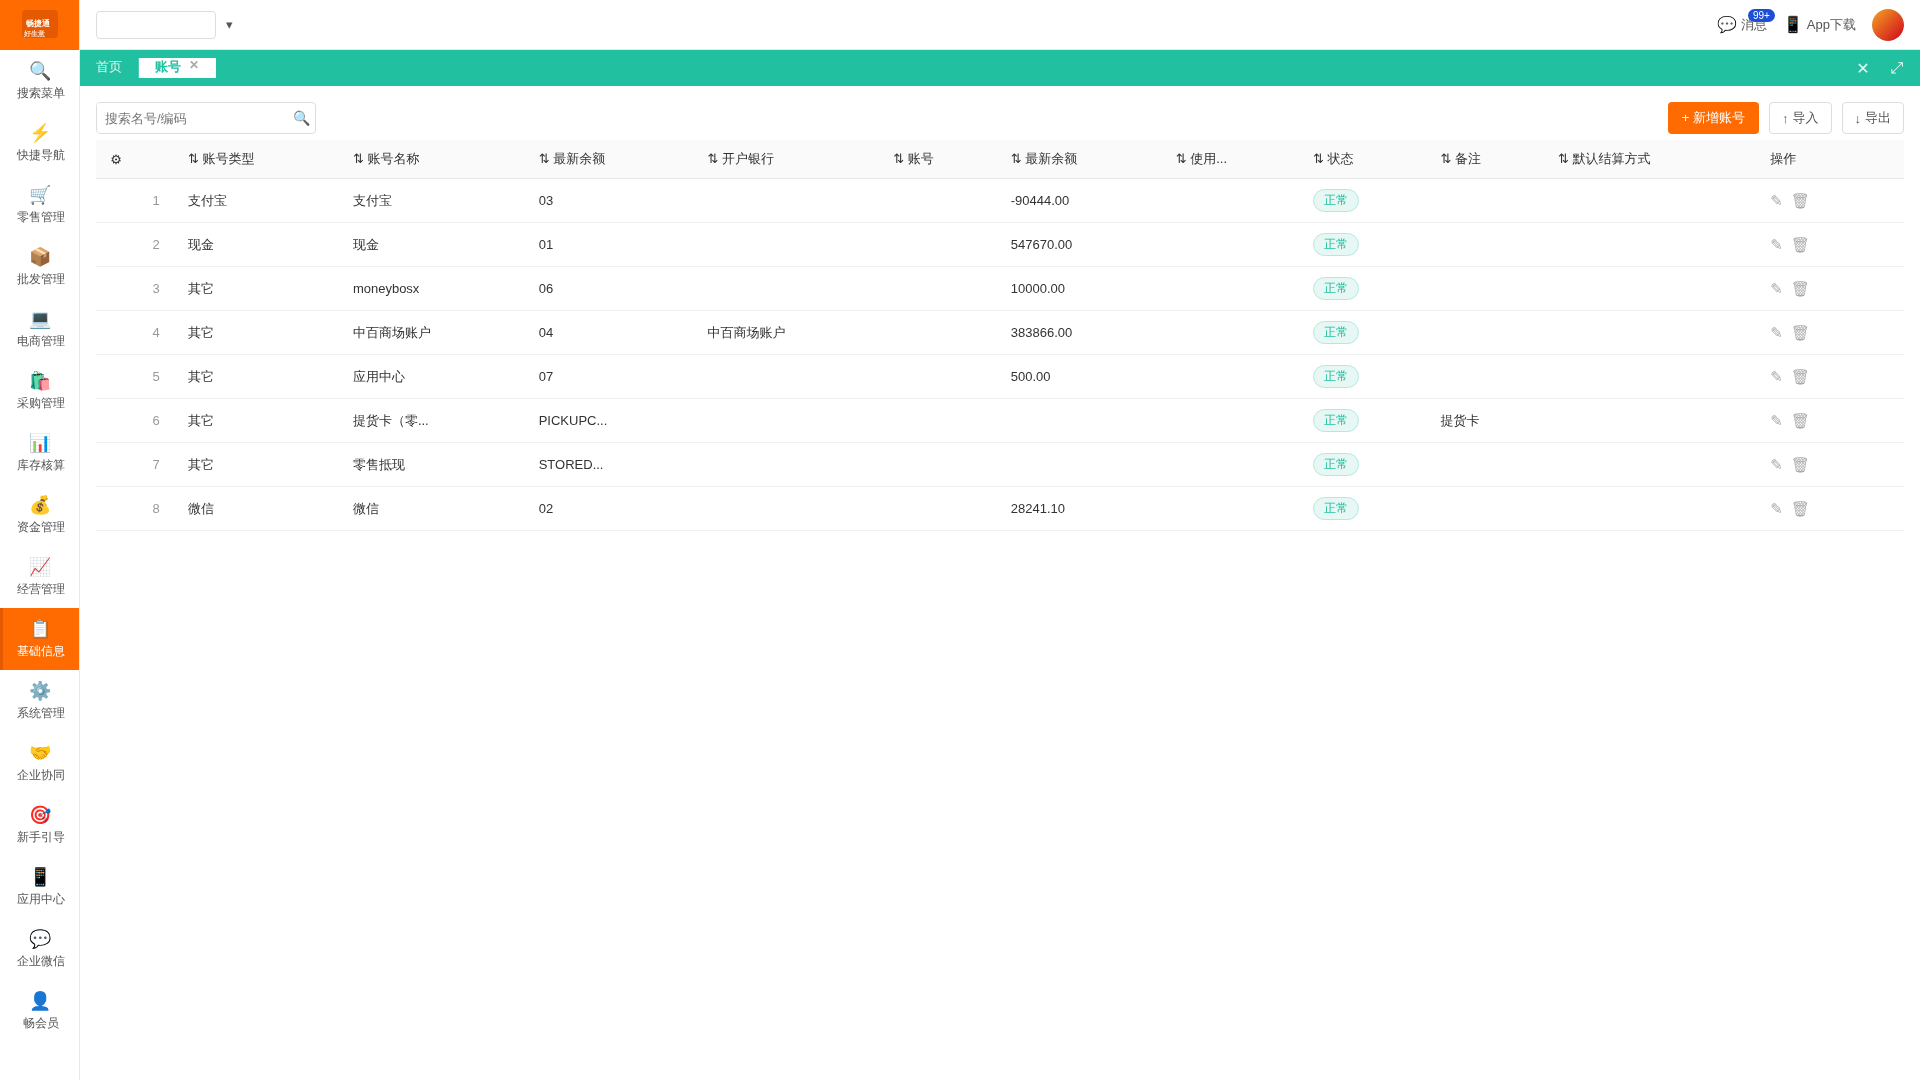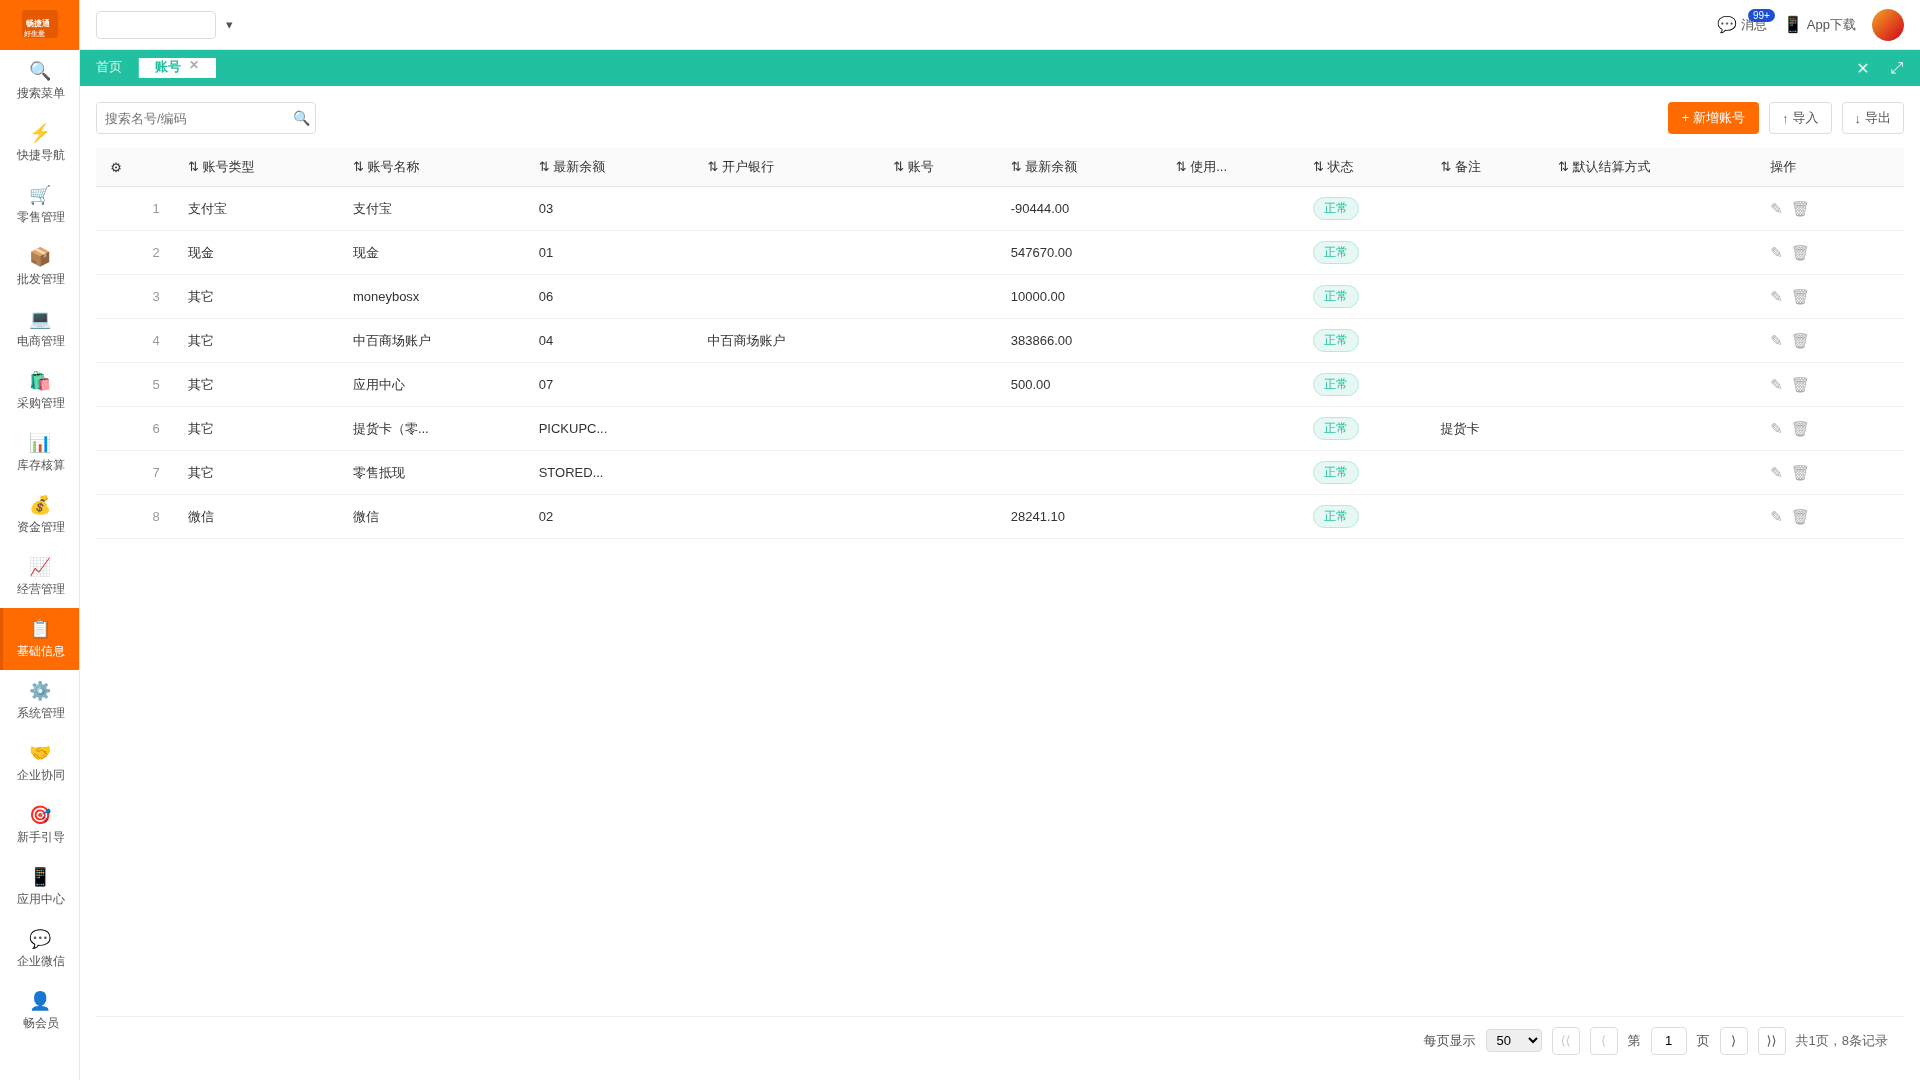--- a/index.html
+++ b/index.html
@@ -193,21 +193,21 @@
       flex-direction: column;
       padding: 16px;
       overflow: hidden;
     }
 
     
     .toolbar-row {
       display: flex;
       align-items: center;
       justify-content: space-between;
-      margin-bottom: 14px;
+      margin-bottom: 6px;
     }
     .search-box {
       display: flex;
       align-items: center;
       border: 1px solid #ddd;
       border-radius: 4px;
       overflow: hidden;
       height: 32px;
       width: 220px;
     }
@@ -709,30 +709,14 @@
         <div class="action-btns">
           <span class="action-btn" title="编辑">✎</span>
           <span class="action-btn" title="删除">🗑</span>
         </div>
       </td>
     </tr>
           </tbody>
       </table>
     </div>
 
-    <div class="pagination-bar">
-      <span>每页显示</span>
-      <select class="page-size-select">
-        <option>50</option>
-        <option>20</option>
-        <option>100</option>
-      </select>
-      <button class="page-btn" disabled="">⟨⟨</button>
-      <button class="page-btn" disabled="">⟨</button>
-      <span>第</span>
-      <input class="page-input" type="text" value="1" style="">
-      <span>页</span>
-      <button class="page-btn">⟩</button>
-      <button class="page-btn">⟩⟩</button>
-      <span class="page-info">共1页，8条记录</span>
-    </div>
   </div>
 </div>
 
 </body></html>

